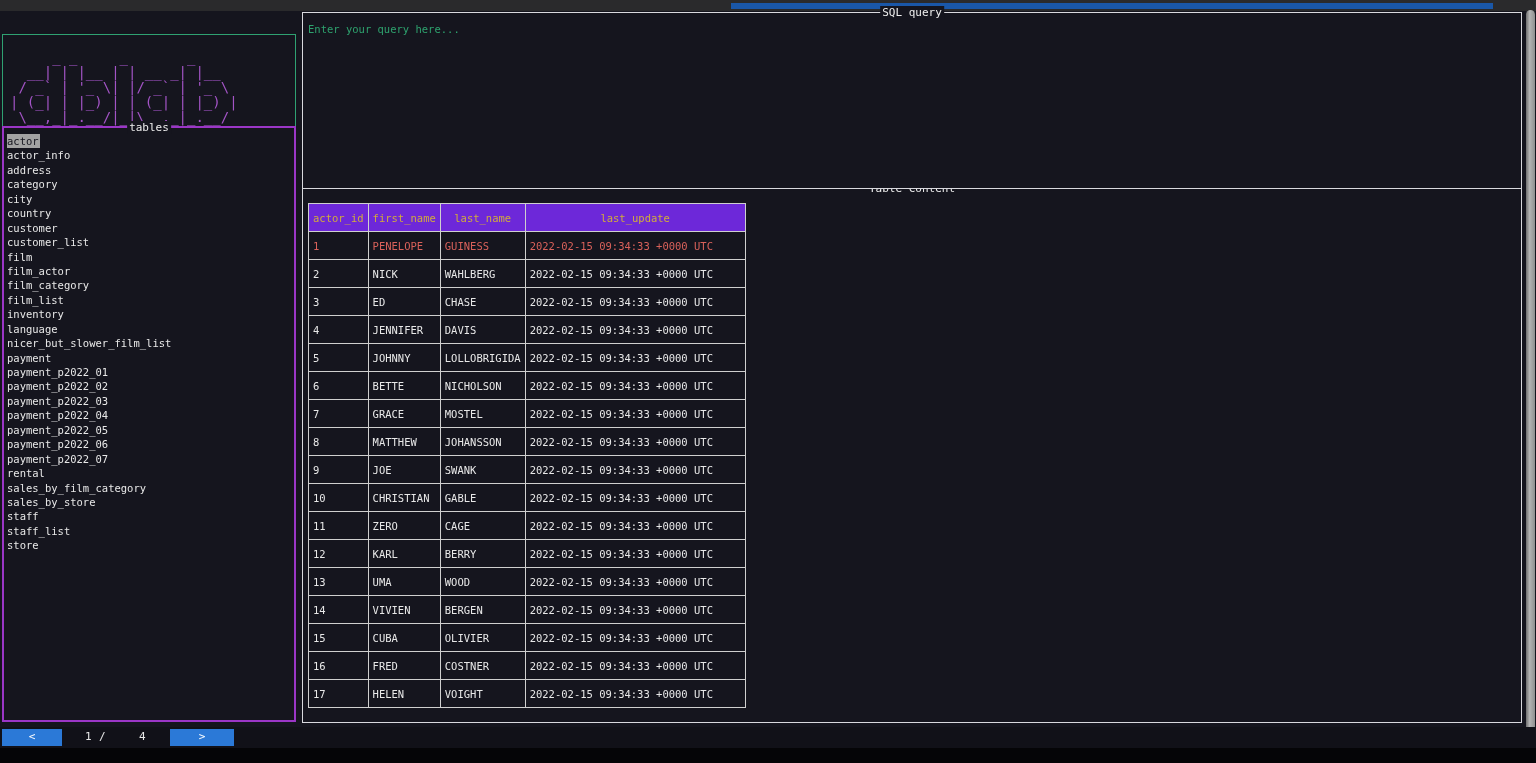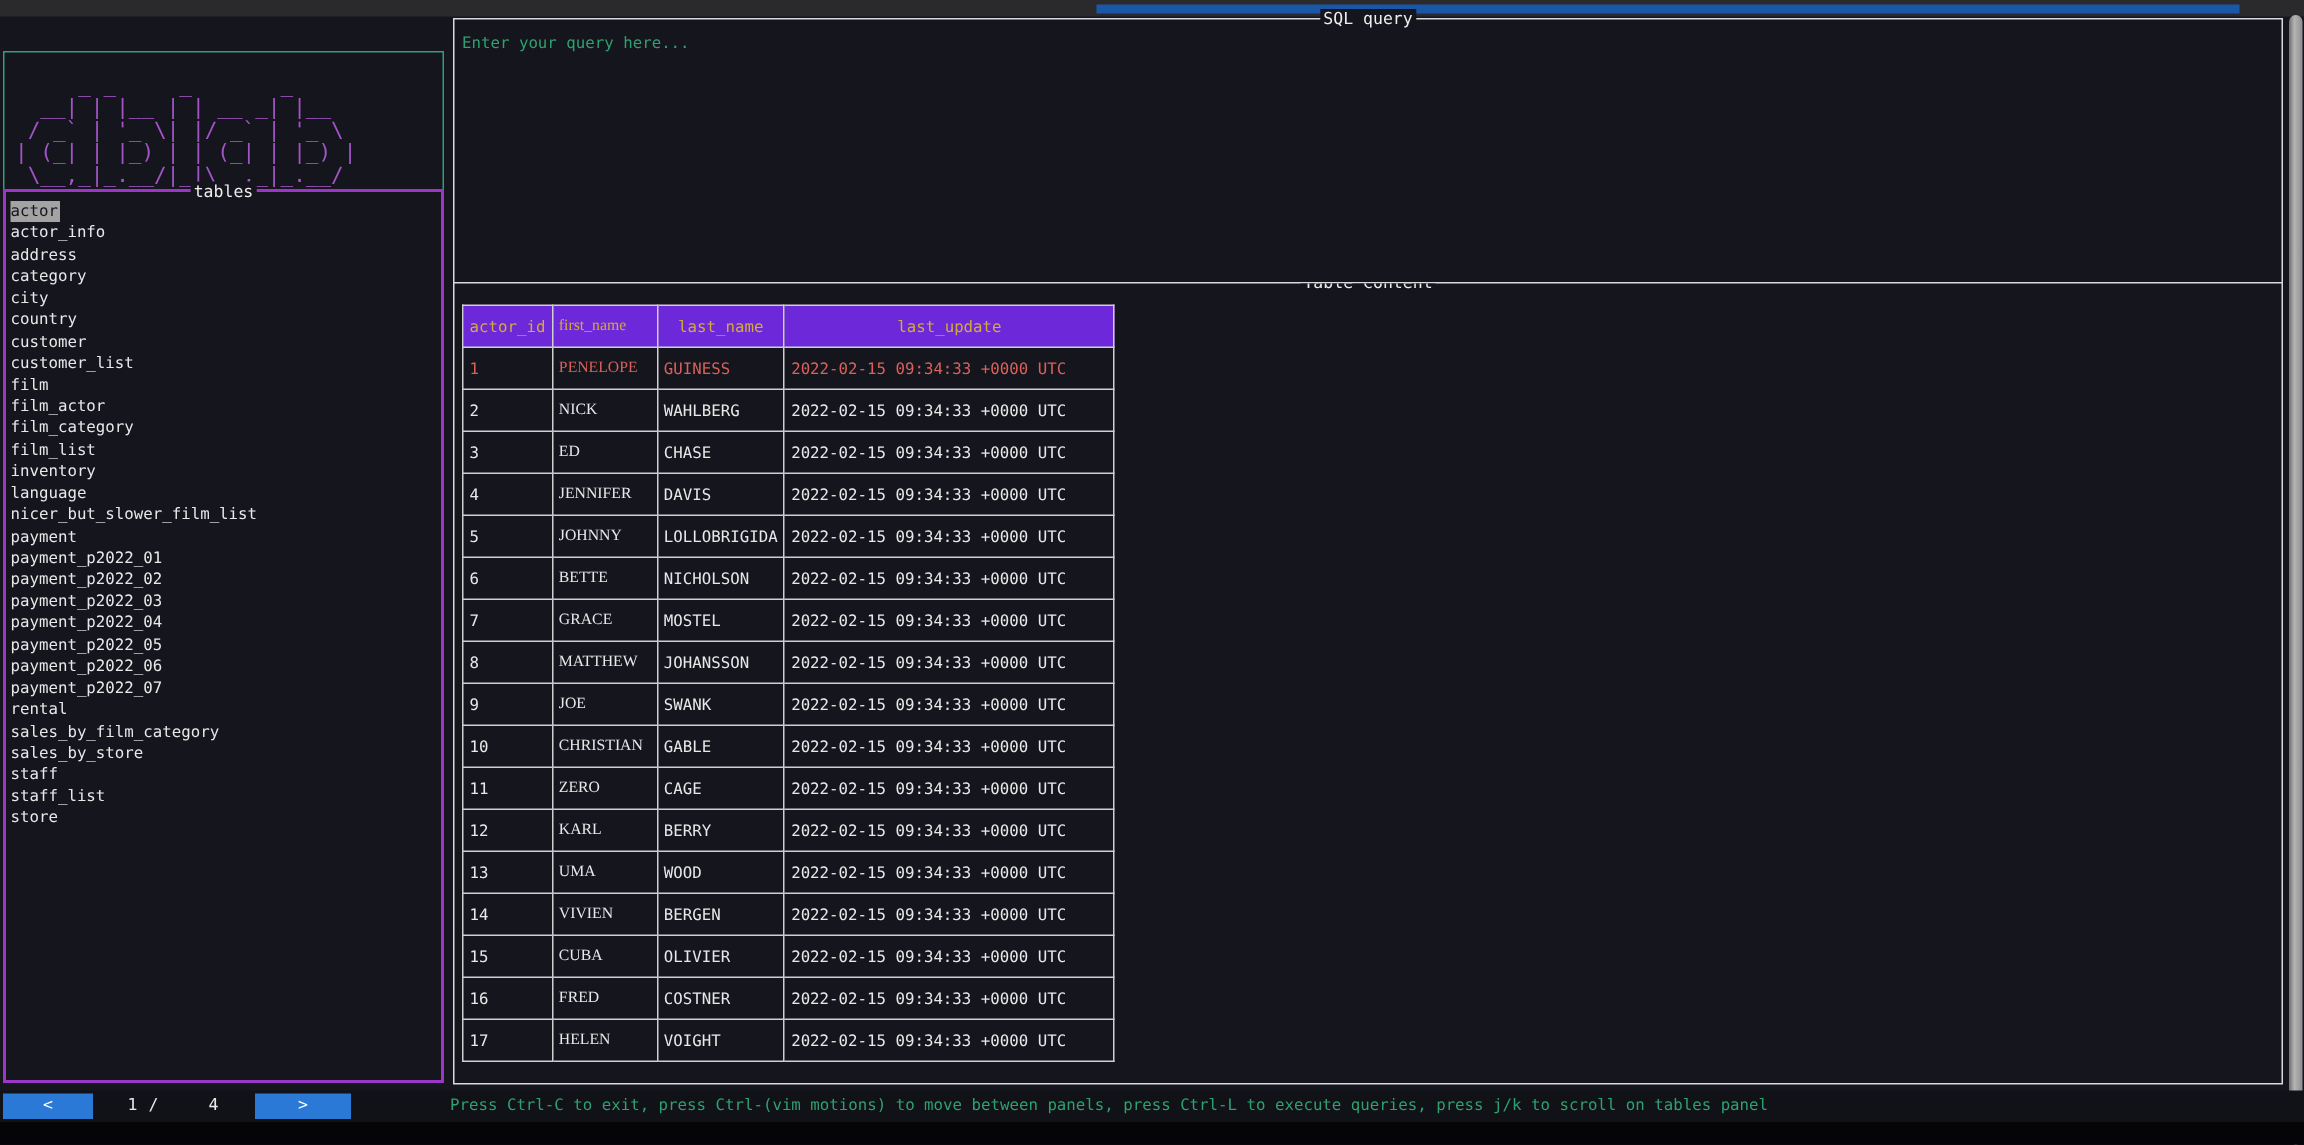--- a/index.html
+++ b/index.html
@@ -35,21 +35,21 @@
   .query-placeholder { padding:10px 0 0 5px; color:#2ea26e; }
   
   .content-panel { left:302px; top:188px; width:1220px; height:535px; border:1px solid #d9d9de; overflow:hidden; }
   table.data-table { position:absolute; left:5px; top:14px; border-collapse:collapse; font-size:10.5px; }
   .data-table th, .data-table td {
     border:1px solid #cfcfcf; height:28px; padding:0 4px;
     font-weight:normal; white-space:nowrap; color:#e8e8e8; text-align:left;
   }
   .data-table th { background:#6d28d9; color:#d2ac3b; }
   .data-table th.col2, .data-table th.col3 { text-align:center; }
-  .data-table .col0 { width:59px; } .data-table .col1 { width:70px;font-family:Liberation Serif, serif; }
+  .data-table .col0 { width:59px; } .data-table .col1 { width:70px; }
   .data-table .col2 { width:83px;margin-top:32px; } .data-table .col3 { width:220px; }
   .data-table tr.selected td { color:#d9615a; }
   
   .bottom-bar { position:absolute; left:0; top:727px; width:1536px; height:21px; background:#111118; }
   .page-btn { position:absolute; top:2px; height:17px; background:#2b79d7; color:#ffffff;
     text-align:center; line-height:16px; font-size:11px; cursor:pointer; }
   .page-btn.prev { left:2px; width:60px; }
   .page-btn.next { left:170px; width:64px; }
   .page-num { position:absolute; top:3px; color:#e8e8e8; font-size:11px; }
   .page-cur { left:85px; } .page-sep { left:99px; } .page-tot { left:139px; }
@@ -233,18 +233,17 @@
         </tbody>
     </table>
   </div>
 
   <div class="bottom-bar">
     <div class="page-btn prev">&lt;</div>
     <span class="page-num page-cur">1</span>
     <span class="page-num page-sep">/</span>
     <span class="page-num page-tot">4</span>
     <div class="page-btn next">&gt;</div>
-    <div class="help-text">Press Ctrl-C to exit, press Ctrl-(vim motions) to move between panels, press Ctrl-L to execute queries, press j/k to scroll on tables panel</div>
   </div>
 
   <div class="bottom-black"></div>
 
 </div>
 
 </body></html>

